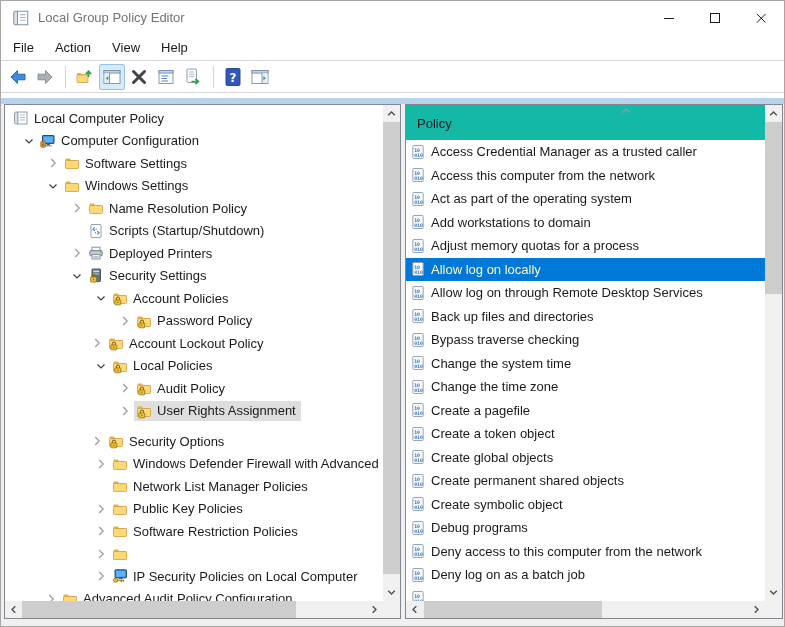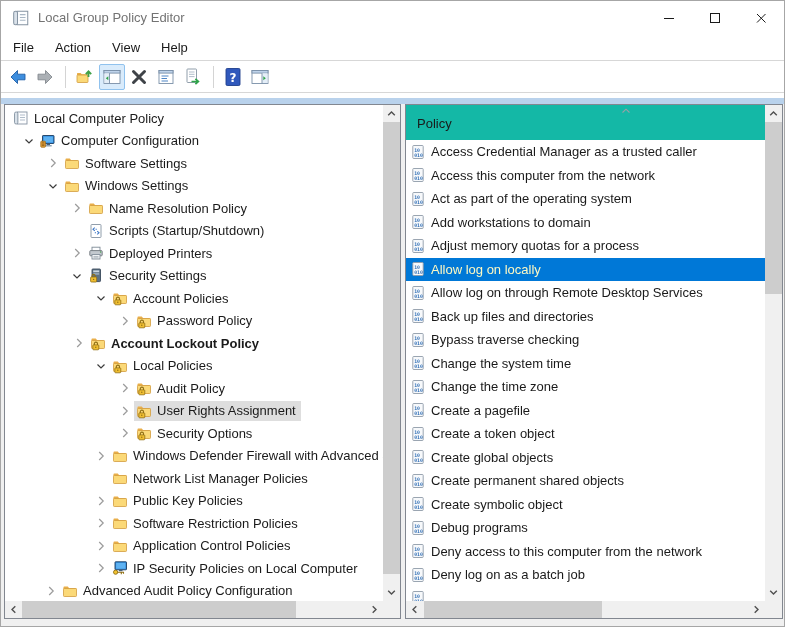--- a/index.html
+++ b/index.html
@@ -416,21 +416,21 @@
                   <use href="#sym-chevron-collapsed"></use>
                 </svg>
               </span>
               <span class="tree-label-box">
                 <svg class="ic16 tree-icon">
                   <use href="#sym-folder-lock"></use>
                 </svg>
                 <span class="tree-label">Password Policy</span>
               </span>
             </div>
-            <div class="tree-row" style="padding-left: 64px; font-weight: bold;">
+            <div class="tree-row" style="padding-left: 82px;">
               <span class="expander">
                 <svg class="ic16">
                   <use href="#sym-chevron-collapsed"></use>
                 </svg>
               </span>
               <span class="tree-label-box">
                 <svg class="ic16 tree-icon">
                   <use href="#sym-folder-lock"></use>
                 </svg>
                 <span class="tree-label">Account Lockout Policy</span>
@@ -468,21 +468,21 @@
                   <use href="#sym-chevron-collapsed"></use>
                 </svg>
               </span>
               <span class="tree-label-box selected">
                 <svg class="ic16 tree-icon">
                   <use href="#sym-folder-lock"></use>
                 </svg>
                 <span class="tree-label">User Rights Assignment</span>
               </span>
             </div>
-            <div class="tree-row" style="padding-left: 110px;">
+            <div class="tree-row" style="padding-left: 82px; margin-top: 8px;">
               <span class="expander">
                 <svg class="ic16">
                   <use href="#sym-chevron-collapsed"></use>
                 </svg>
               </span>
               <span class="tree-label-box">
                 <svg class="ic16 tree-icon">
                   <use href="#sym-folder-lock"></use>
                 </svg>
                 <span class="tree-label">Security Options</span>
@@ -539,21 +539,20 @@
             <div class="tree-row" style="padding-left: 86px;">
               <span class="expander">
                 <svg class="ic16">
                   <use href="#sym-chevron-collapsed"></use>
                 </svg>
               </span>
               <span class="tree-label-box">
                 <svg class="ic16 tree-icon">
                   <use href="#sym-folder"></use>
                 </svg>
-                <span class="tree-label">Application Control Policies</span>
               </span>
             </div>
             <div class="tree-row" style="padding-left: 86px;">
               <span class="expander">
                 <svg class="ic16">
                   <use href="#sym-chevron-collapsed"></use>
                 </svg>
               </span>
               <span class="tree-label-box">
                 <svg class="ic16 tree-icon">

